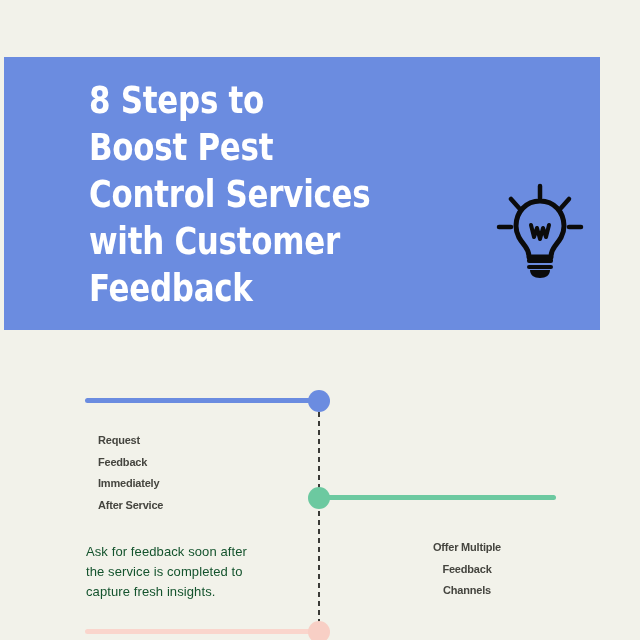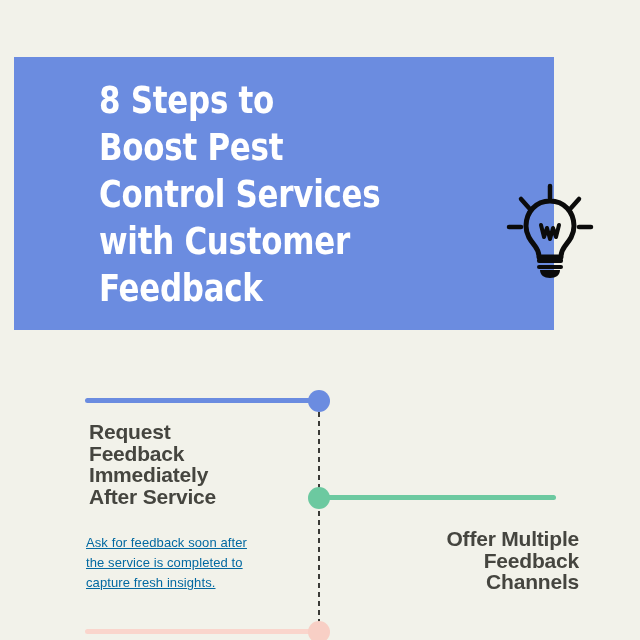--- a/index.html
+++ b/index.html
@@ -11,23 +11,23 @@
     height: 640px;
     overflow: hidden;
     background: #f2f2ea;
     font-family: "Liberation Sans", sans-serif;
     position: relative;
   }
 
   
   .banner {
     position: absolute;
-    left: 14px;
+    left: 4px;
     top: 57px;
-    width: 540px;
+    width: 596px;
     height: 273px;
     background: #6b8ce0;
     box-sizing: border-box;
   }
   .banner-title {
     position: absolute;
     left: 85px;
     top: 20px;
     width: 360px;
     color: #ffffff;
@@ -95,44 +95,43 @@
   }
 
   
   .node-2 { top: 487px; background: #6cc9a0; }
   .bar-2  { left: 320px; top: 495px; width: 236px; background: #6cc9a0; }
   .block-2 {
     position: absolute;
     left: 352px;
     top: 525px;
     width: 230px;
-    text-align: right;
+    text-align: center;
   }
 
   
   .node-3 { top: 621px; background: #f8cfc5; }
   .bar-3  { left: 85px; top: 629px; width: 233px; background: #fad5cc; }
 
   .step-title {
     color: #45453f;
-    font-size: 21px;
+    font-size: 11px;
     line-height: 21.5px;
     font-weight: bold;
     letter-spacing: -0.2px;
     white-space: pre-line;
-    margin: 3px;
+    margin: 12px;
   }
   .step-desc {
-    color: #0369a1;
+    color: #14532d;
     font-size: 13px;
     line-height: 20px;
     letter-spacing: 0.1px;
     white-space: pre-line;
     margin: 26px 0 0 0;
-    text-decoration: underline;
   }
 </style>
 </head>
 <body>
 
 <div class="banner">
 
   <div class="banner-title">8 Steps to
 Boost Pest
 Control Services

